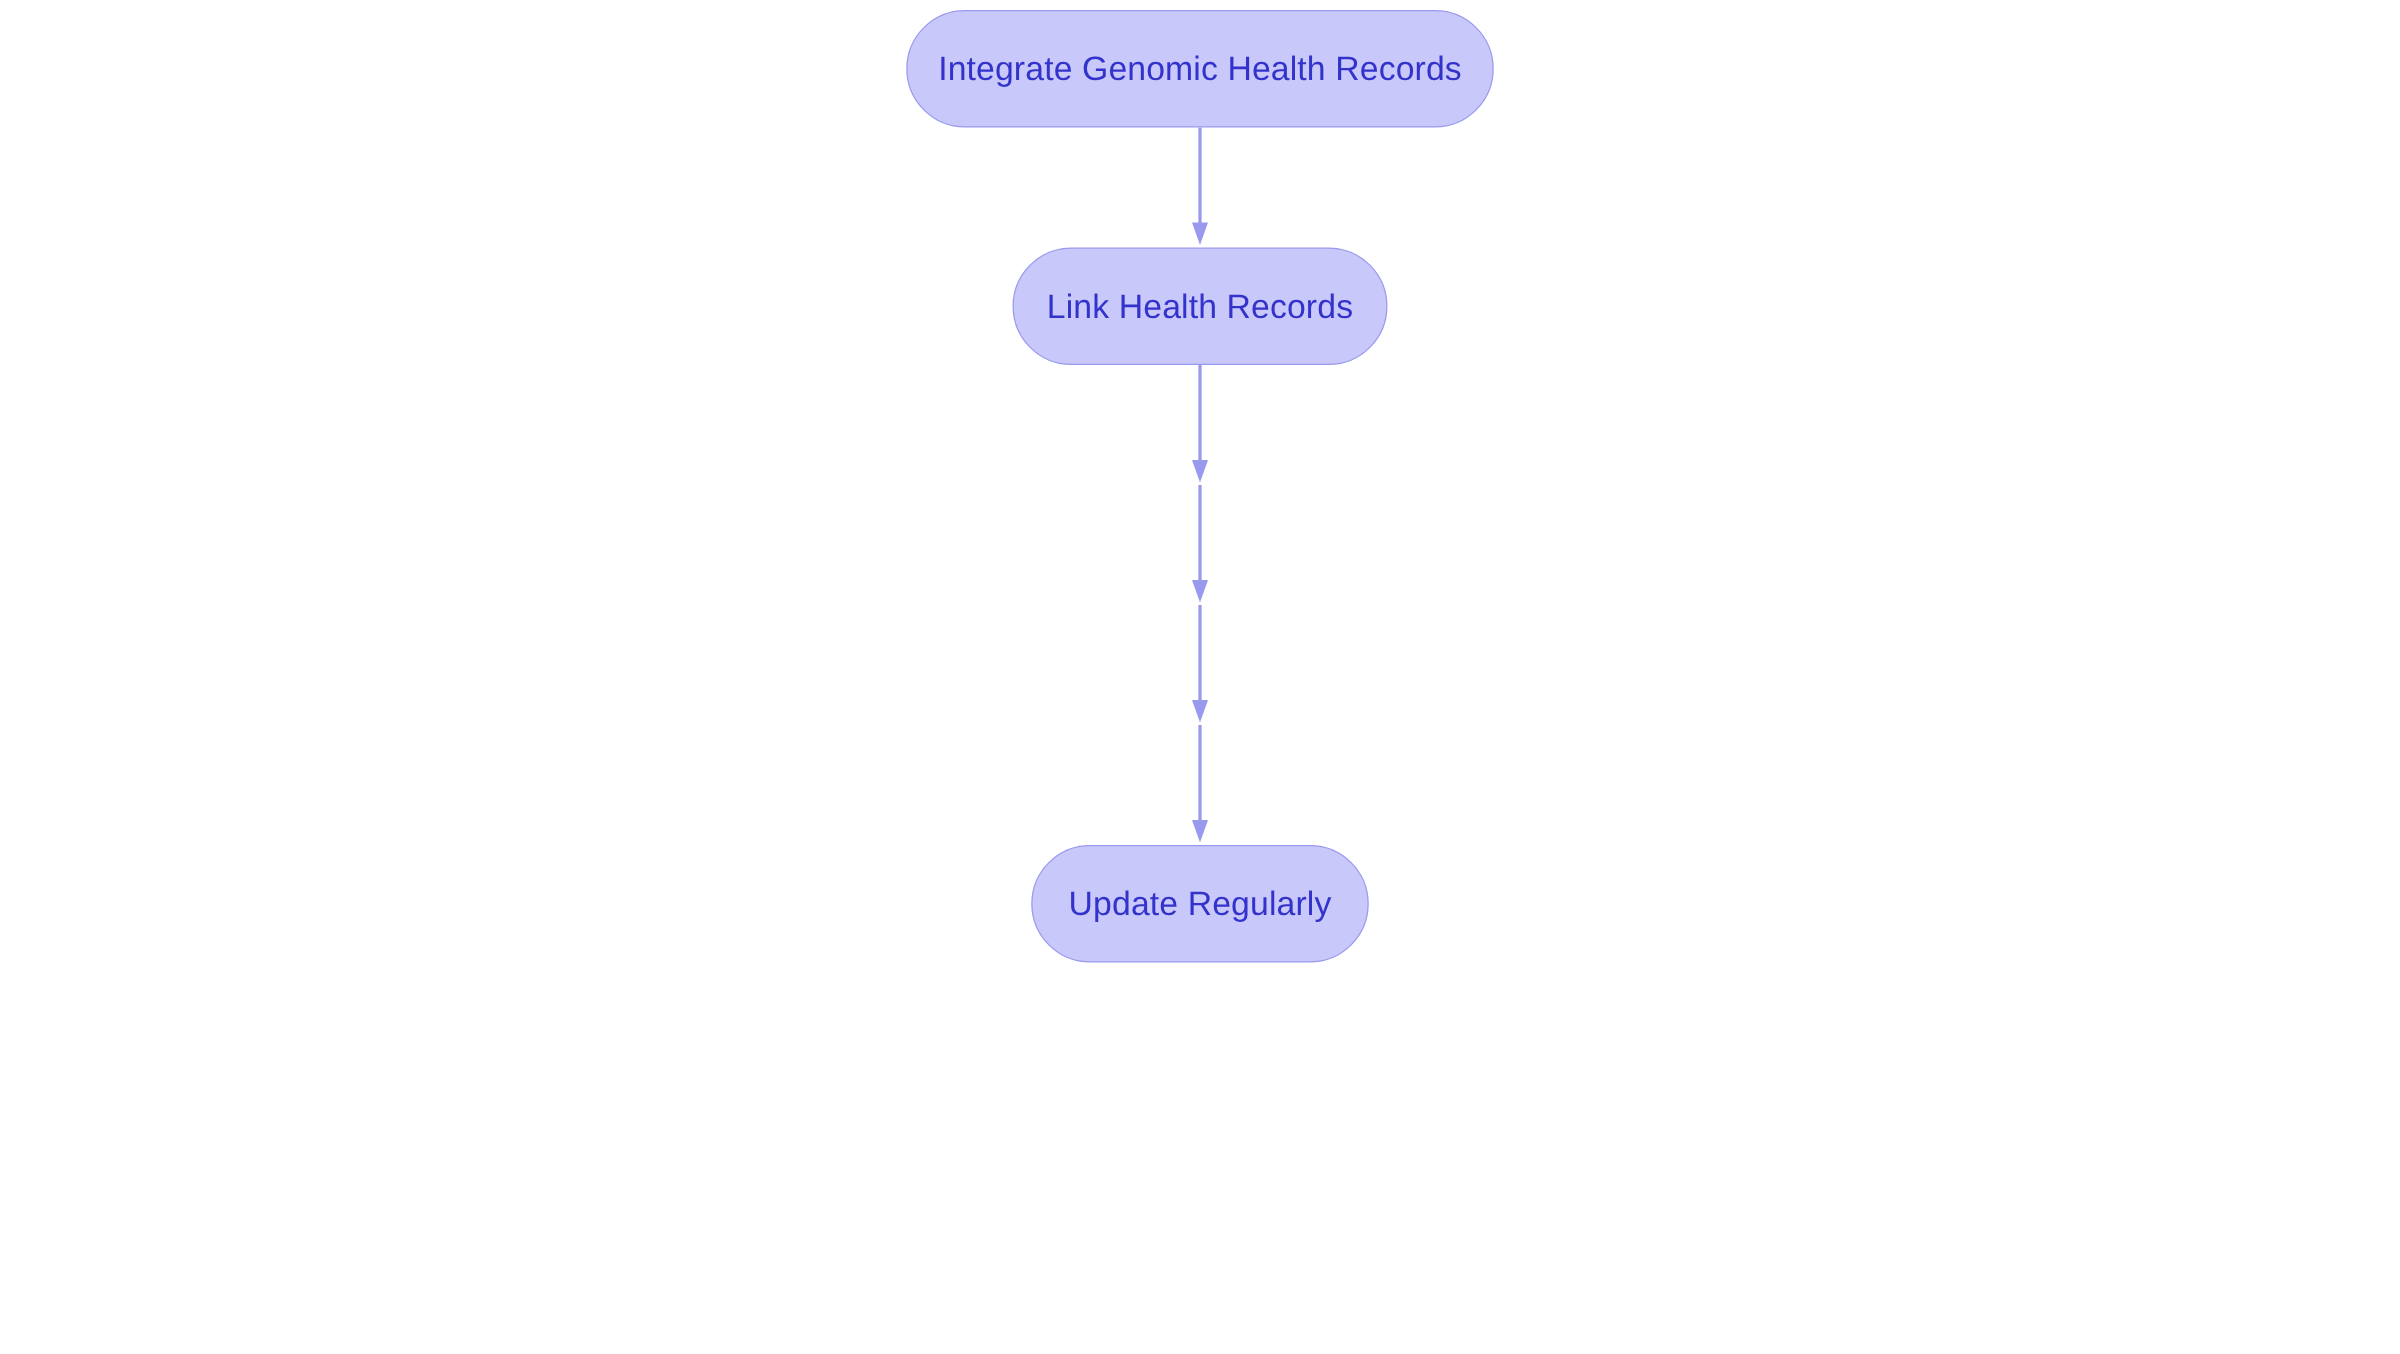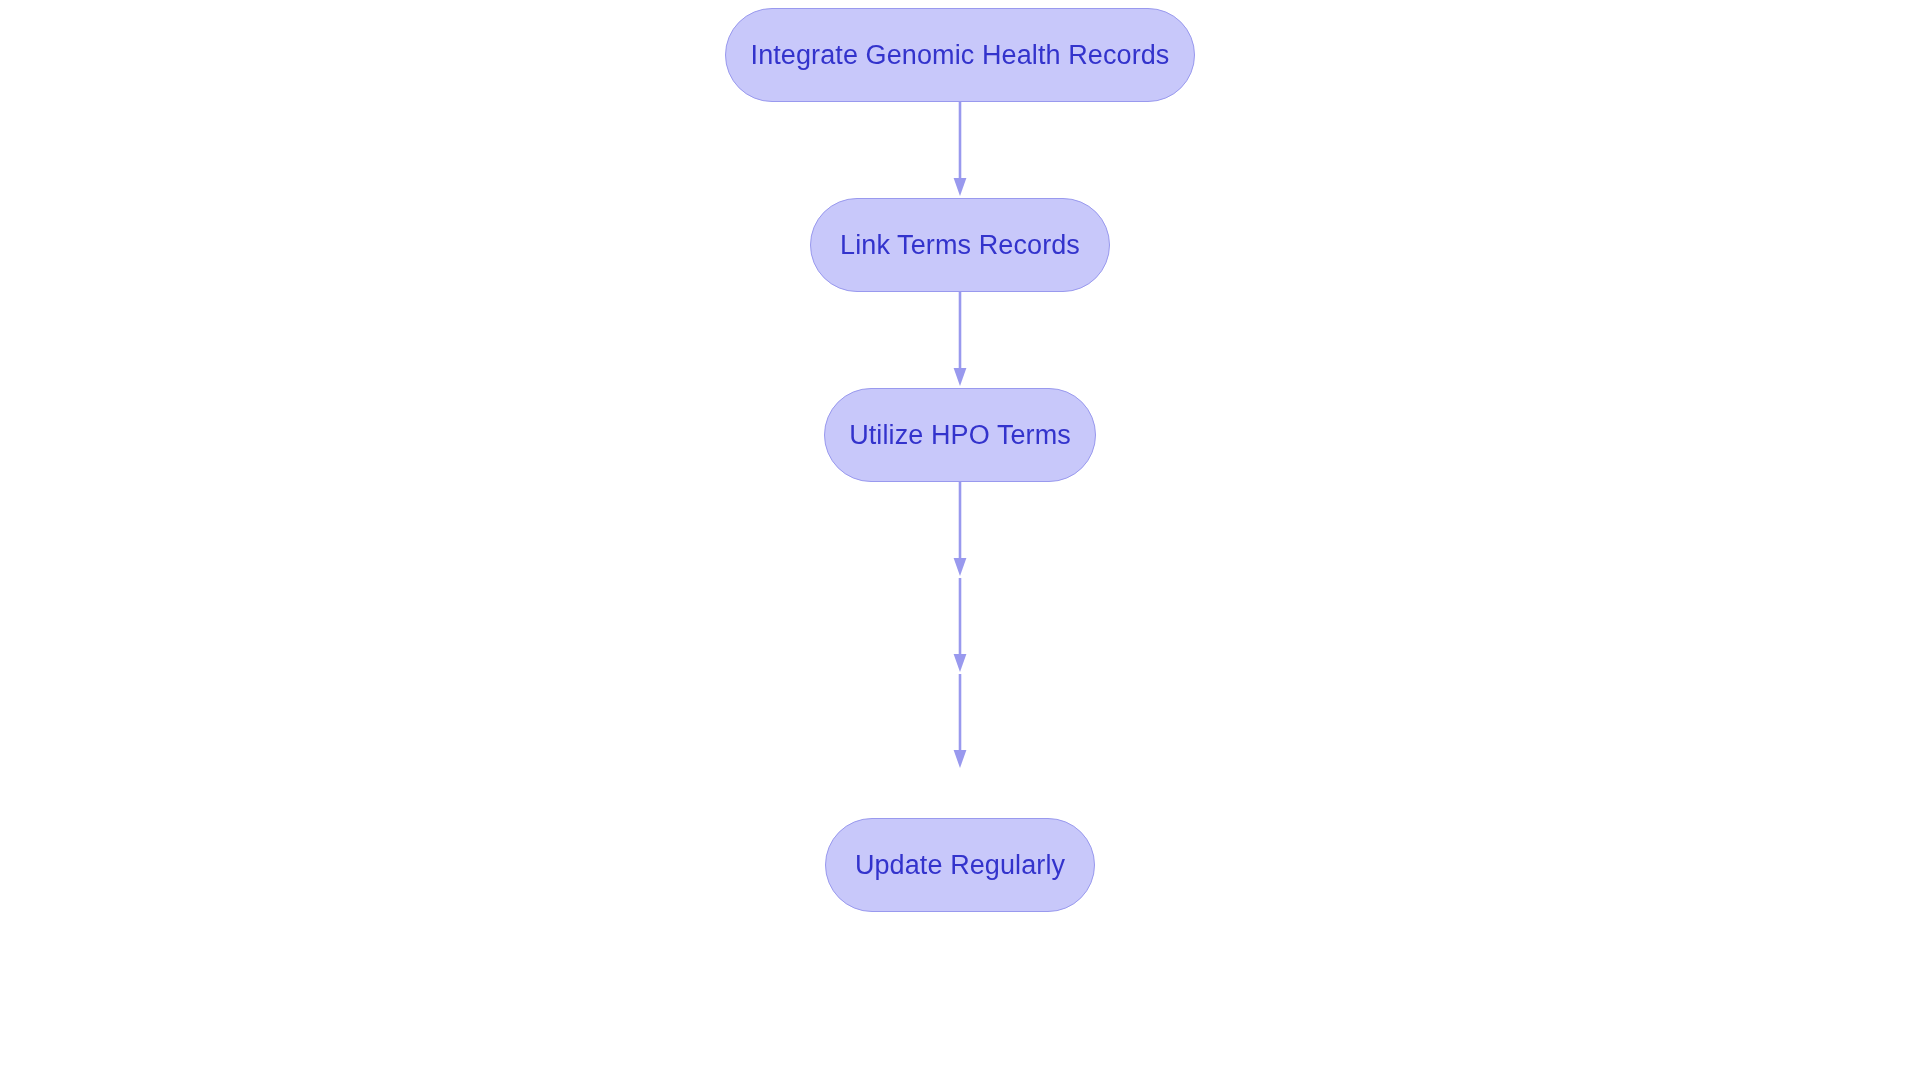--- a/index.html
+++ b/index.html
@@ -93,33 +93,30 @@
     </div>
 
     <div class="connector gap-1">
       <svg width="14" height="96" viewBox="0 0 14 96" aria-hidden="true">
         <line x1="7" y1="0" x2="7" y2="78" stroke="#9999ee" stroke-width="2.6"></line>
         <polygon points="7,94 0.6,76 13.4,76" fill="#9999ee"></polygon>
       </svg>
     </div>
 
     <div class="node" id="node-1" style="width: 300px; background: rgb(200, 200, 250); border-color: rgb(153, 153, 238); color: rgb(51, 51, 204);">
-      <span class="node-label">Link Terms Records</span>
+      <span class="node-label">Link Health Records</span>
     </div>
 
     <div class="connector gap-2">
       <svg width="14" height="96" viewBox="0 0 14 96" aria-hidden="true">
         <line x1="7" y1="0" x2="7" y2="78" stroke="#9999ee" stroke-width="2.6"></line>
         <polygon points="7,94 0.6,76 13.4,76" fill="#9999ee"></polygon>
       </svg>
     </div>
 
-    <div class="node" id="node-2" style="width: 272px; background: rgb(200, 200, 250); border-color: rgb(153, 153, 238); color: rgb(51, 51, 204);">
-      <span class="node-label">Utilize HPO Terms</span>
-    </div>
 
     <div class="connector gap-3">
       <svg width="14" height="96" viewBox="0 0 14 96" aria-hidden="true">
         <line x1="7" y1="0" x2="7" y2="78" stroke="#9999ee" stroke-width="2.6"></line>
         <polygon points="7,94 0.6,76 13.4,76" fill="#9999ee"></polygon>
       </svg>
     </div>
 
 
     <div class="connector gap-4">
@@ -130,18 +127,18 @@
     </div>
 
 
     <div class="connector gap-5">
       <svg width="14" height="96" viewBox="0 0 14 96" aria-hidden="true">
         <line x1="7" y1="0" x2="7" y2="78" stroke="#9999ee" stroke-width="2.6"></line>
         <polygon points="7,94 0.6,76 13.4,76" fill="#9999ee"></polygon>
       </svg>
     </div>
 
-    <div class="node" id="node-5" style="width: 270px; background: rgb(200, 200, 250); border-color: rgb(153, 153, 238); color: rgb(51, 51, 204); margin-top: 48px;">
+    <div class="node" id="node-5" style="width: 270px; background: rgb(200, 200, 250); border-color: rgb(153, 153, 238); color: rgb(51, 51, 204);">
       <span class="node-label">Update Regularly</span>
     </div>
 
   </div>
 </div>
 
 </body></html>

